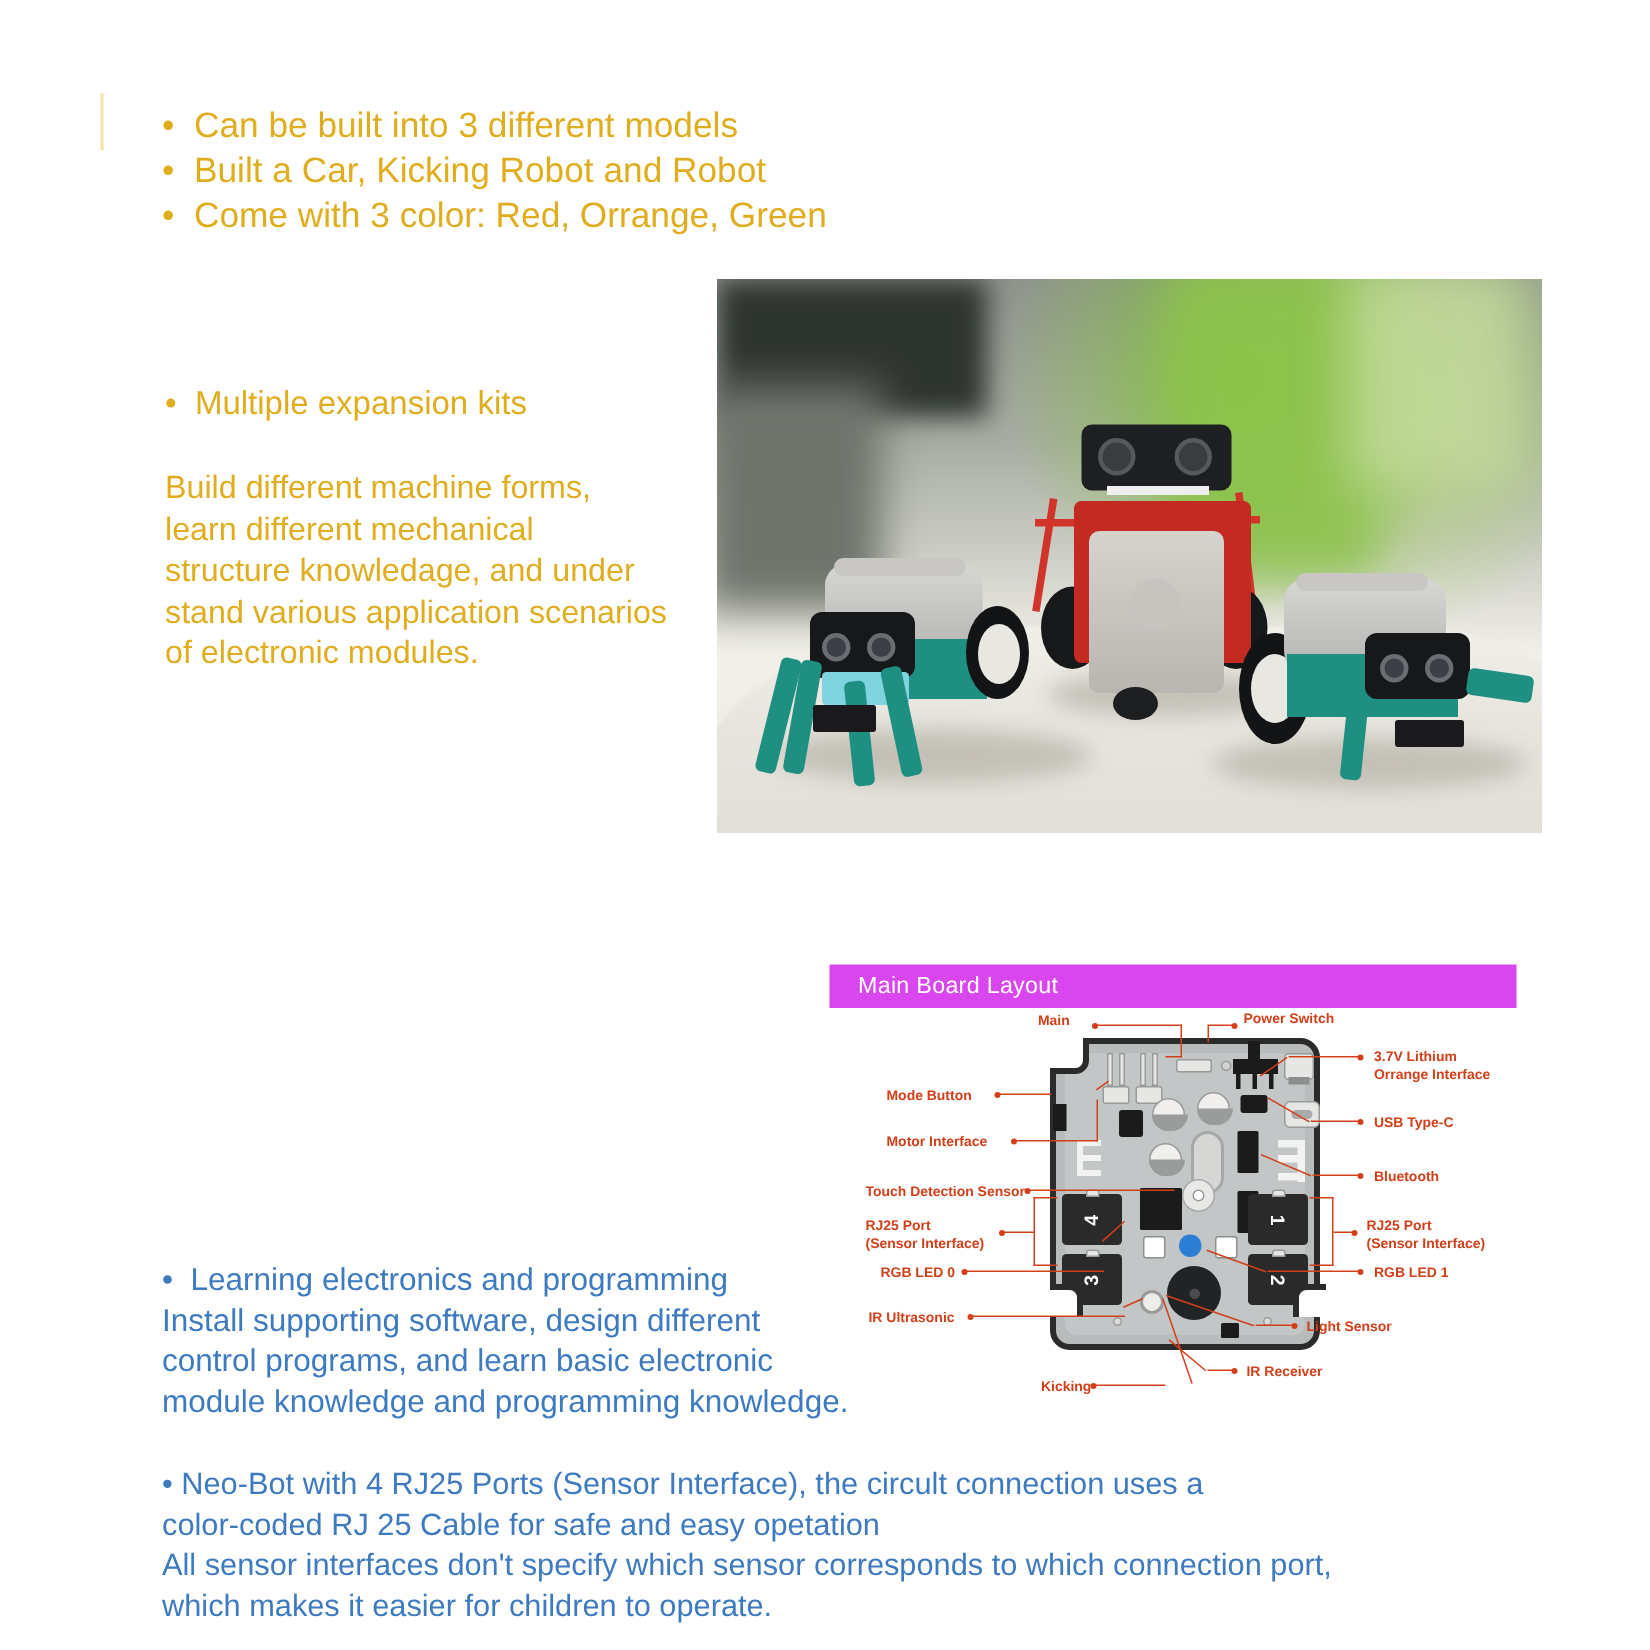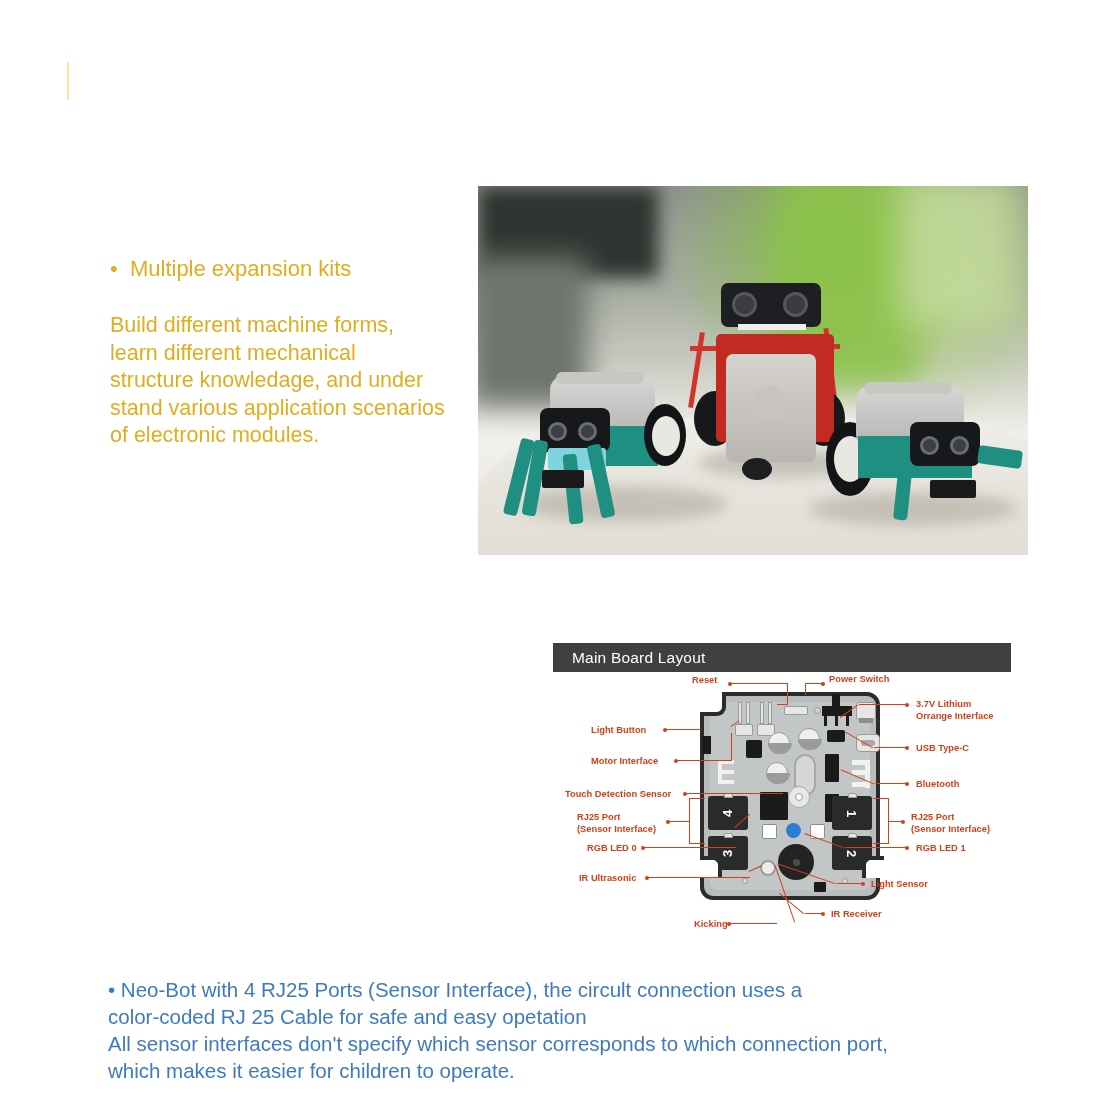--- a/index.html
+++ b/index.html
@@ -86,21 +86,21 @@
   .g-face { background:#17181a; border-radius:8px;}
   .g-eye  { border-radius:50%; background:#3c3f44; border:3px solid #6a6d72;}
   .g-leg  { background:#1f8f82; border-radius:4px;}
   .g-wheel{ border-radius:50%; background:#131416; }
   .g-hub  { border-radius:50%; background:#e9e7e2; }
 
   
   .diagram { position:absolute; left:553px; top:643px; width:458px; height:300px; }
   .mb-banner {
     position:absolute; left:0; top:0; width:458px; height:29px;
-    background:#404040; color:#fff; font-size:15.5px; display:flex; align-items:center;
+    background:#d946ef; color:#fff; font-size:15.5px; display:flex; align-items:center;
     padding-left:19px; letter-spacing:.2px;
   }
   .lbl {
     position:absolute; color:#d2401a; font-size:9.3px; line-height:11.5px;
     font-family:"Liberation Sans", sans-serif; font-weight:700; white-space:pre;
   }
   .ldr { position:absolute; background:#d2401a; }
   .dot { position:absolute; width:4px; height:4px; border-radius:50%; background:#d2401a; }
 
   
@@ -124,20 +124,23 @@
   .port span { transform: rotate(-90deg); font-weight:700;}
   .port.right span { transform: rotate(90deg); }
 </style>
 </head>
 <body>
 
 <div class="page">
 
   <div class="accent-line"></div>
 
+  <div class="txt yellow-txt list-top">•  Can be built into 3 different models
+•  Built a Car, Kicking Robot and Robot
+•  Come with 3 color: Red, Orrange, Green</div>
   <div class="txt yellow-txt kits-para">Build different machine forms,
 learn different mechanical
 structure knowledage, and under
 stand various application scenarios
 of electronic modules.</div>
   <div class="txt yellow-txt kits-bullet">•  Multiple expansion kits</div>
 
   <div class="photo">
     <div class="ph-bg"></div>
     <div class="ph-dark-l"></div>
@@ -187,20 +190,24 @@
     <div class="rb g-body" style="left:380px;top:250px;width:114px;height:42px;"></div>
     <div class="rb g-face" style="left:432px;top:236px;width:70px;height:44px;"></div>
     <div class="rb g-eye" style="left:442px;top:250px;width:19px;height:19px;"></div>
     <div class="rb g-eye" style="left:472px;top:250px;width:19px;height:19px;"></div>
     <div class="rb g-leg" style="left:418px;top:276px;width:14px;height:58px;transform:rotate(6deg);"></div>
     <div class="rb g-leg" style="left:500px;top:262px;width:44px;height:18px;transform:rotate(8deg);"></div>
     <div class="rb" style="left:452px;top:294px;width:46px;height:18px;background:#1a1a1c;border-radius:2px;"></div>
   </div>
 
 
+  <div class="txt blue-txt learn-para">•  Learning electronics and programming
+Install supporting software, design different
+control programs, and learn basic electronic
+module knowledge and programming knowledge.</div>
   <div class="txt blue-txt rj-para">• Neo-Bot with 4 RJ25 Ports (Sensor Interface), the circult connection uses a
 color-coded RJ 25 Cable for safe and easy opetation
 All sensor interfaces don't specify which sensor corresponds to which connection port,
 which makes it easier for children to operate.</div>
 
   <div class="diagram">
 
     <div class="mb-banner">
       <span>Main Board Layout</span>
     </div>
@@ -293,37 +300,37 @@
 
       <div class="cmp chip-sil" style="left:20px;top:97px;width:9px;height:5px;border-radius:2px 2px 0 0;"></div>
       <div class="cmp chip-sil" style="left:20px;top:137px;width:9px;height:5px;border-radius:2px 2px 0 0;"></div>
       <div class="cmp chip-sil" style="left:144px;top:97px;width:9px;height:5px;border-radius:2px 2px 0 0;"></div>
       <div class="cmp chip-sil" style="left:144px;top:137px;width:9px;height:5px;border-radius:2px 2px 0 0;"></div>
 
       <div class="cmp" style="left:-4px;top:160px;width:22px;height:22px;background:#fff;border-top:4px solid #2b2b2b;border-right:4px solid #2b2b2b;border-radius:0 9px 0 0;"></div>
       <div class="cmp" style="left:158px;top:160px;width:22px;height:22px;background:#fff;border-top:4px solid #2b2b2b;border-left:4px solid #2b2b2b;border-radius:9px 0 0 0;"></div>
     </div>
 
-    <div class="lbl" style="left:139px;top:32px;">Reset</div>
+    <div class="lbl" style="left:139px;top:32px;">Main</div>
     <div class="dot" style="left:175px;top:39px;"></div>
     <div class="ldr" style="left:177px;top:40px;width:58px;height:1.4px;"></div>
     <div class="ldr" style="left:234px;top:40px;width:1.4px;height:22px;"></div>
     <div class="ldr" style="left:224px;top:61px;width:11px;height:1.4px;"></div>
 
-    <div class="lbl" style="left:38px;top:82px;">Light Button</div>
+    <div class="lbl" style="left:38px;top:82px;">Mode Button</div>
     <div class="dot" style="left:110px;top:85px;"></div>
     <div class="ldr" style="left:112px;top:86px;width:36px;height:1.4px;"></div>
 
     <div class="lbl" style="left:38px;top:113px;">Motor Interface</div>
     <div class="dot" style="left:121px;top:116px;"></div>
     <div class="ldr" style="left:123px;top:117px;width:56px;height:1.4px;"></div>
     <div class="ldr" style="left:178px;top:90px;width:1.4px;height:28px;"></div>
     <div class="ldr" style="left:178px;top:83px;width:10px;height:1.4px;transform:rotate(-35deg);transform-origin:left center;"></div>
 
-    <div class="lbl" style="left:12px;top:146px;">Touch Detection Sensor</div>
+    <div class="lbl" style="left:24px;top:146px;">Touch Detection Sensor</div>
     <div class="dot" style="left:130px;top:149px;"></div>
     <div class="ldr" style="left:132px;top:150px;width:98px;height:1.4px;"></div>
 
     <div class="lbl" style="left:24px;top:169px;">RJ25 Port
 (Sensor Interface)</div>
     <div class="dot" style="left:113px;top:177px;"></div>
     <div class="ldr" style="left:115px;top:178px;width:22px;height:1.4px;"></div>
     <div class="ldr" style="left:136px;top:155px;width:1.4px;height:46px;"></div>
     <div class="ldr" style="left:136px;top:155px;width:16px;height:1.4px;"></div>
     <div class="ldr" style="left:136px;top:200px;width:16px;height:1.4px;"></div>

